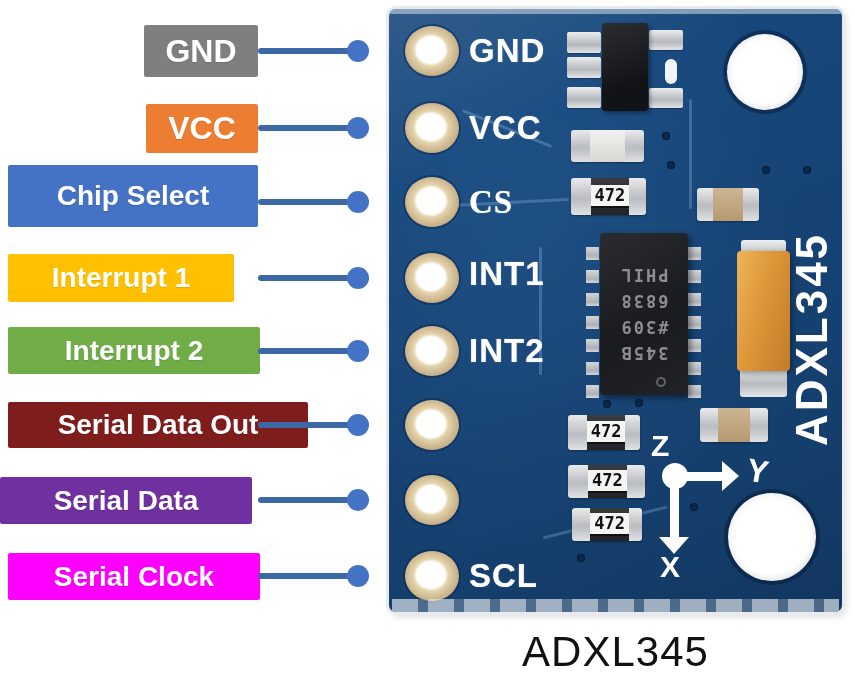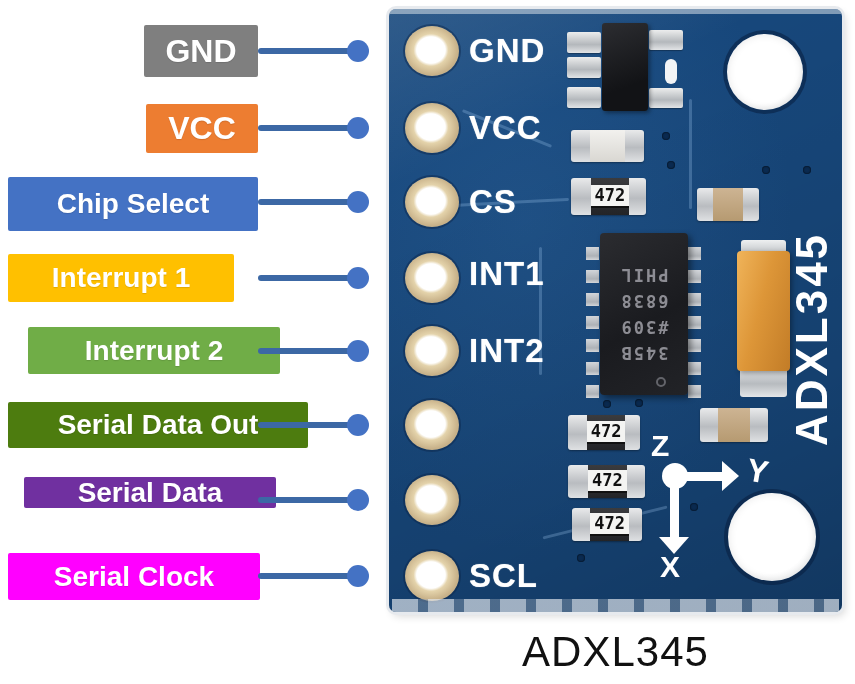--- a/index.html
+++ b/index.html
@@ -115,37 +115,37 @@
 <div class="stage">
 
   <div class="pin-box" style="left: 144px; top: 25px; width: 114px; height: 52px; font-size: 32px; background-color: rgb(127, 127, 127);">GND</div>
   <div class="pin-line" style="left: 258px; top: 48px; width: 100px; background-color: rgb(60, 104, 165);"></div>
   <div class="pin-dot" style="left: 347px; top: 40px; background-color: rgb(68, 114, 196);"></div>
 
   <div class="pin-box" style="left: 146px; top: 104px; width: 112px; height: 49px; font-size: 32px; background-color: rgb(237, 125, 49);">VCC</div>
   <div class="pin-line" style="left: 258px; top: 125px; width: 100px; background-color: rgb(60, 104, 165);"></div>
   <div class="pin-dot" style="left: 347px; top: 117px; background-color: rgb(68, 114, 196);"></div>
 
-  <div class="pin-box" style="left: 8px; top: 177px; width: 250px; height: 54px; background-color: rgb(68, 114, 196);">Chip Select</div>
+  <div class="pin-box" style="left: 8px; top: 165px; width: 250px; height: 62px; background-color: rgb(68, 114, 196);">Chip Select</div>
   <div class="pin-line" style="left: 258px; top: 199px; width: 100px; background-color: rgb(60, 104, 165);"></div>
   <div class="pin-dot" style="left: 347px; top: 191px; background-color: rgb(68, 114, 196);"></div>
 
   <div class="pin-box" style="left: 8px; top: 254px; width: 226px; height: 48px; background-color: rgb(255, 192, 0);">Interrupt 1</div>
   <div class="pin-line" style="left: 258px; top: 275px; width: 100px; background-color: rgb(60, 104, 165);"></div>
   <div class="pin-dot" style="left: 347px; top: 267px; background-color: rgb(68, 114, 196);"></div>
 
-  <div class="pin-box" style="left: 8px; top: 327px; width: 252px; height: 47px; background-color: rgb(112, 173, 71); margin-left: 20px;">Interrupt 2</div>
+  <div class="pin-box" style="left: 8px; top: 327px; width: 252px; height: 47px; background-color: rgb(112, 173, 71);">Interrupt 2</div>
   <div class="pin-line" style="left: 258px; top: 348px; width: 100px; background-color: rgb(60, 104, 165);"></div>
   <div class="pin-dot" style="left: 347px; top: 340px; background-color: rgb(68, 114, 196);"></div>
 
-  <div class="pin-box" style="left: 8px; top: 402px; width: 300px; height: 46px; background-color: #4d7c0f;">Serial Data Out</div>
+  <div class="pin-box" style="left: 8px; top: 402px; width: 300px; height: 46px; background-color: #7f1d1d;">Serial Data Out</div>
   <div class="pin-line" style="left: 258px; top: 422px; width: 100px; background-color: rgb(60, 104, 165);"></div>
   <div class="pin-dot" style="left: 347px; top: 414px; background-color: rgb(68, 114, 196);"></div>
 
-  <div class="pin-box" style="left: 24px; top: 477px; width: 252px; height: 31px; background-color: rgb(112, 48, 160);">Serial Data</div>
+  <div class="pin-box" style="left: 0; top: 477px; width: 252px; height: 47px; background-color: rgb(112, 48, 160);">Serial Data</div>
   <div class="pin-line" style="left: 258px; top: 497px; width: 100px; background-color: rgb(60, 104, 165);"></div>
   <div class="pin-dot" style="left: 347px; top: 489px; background-color: rgb(68, 114, 196);"></div>
 
   <div class="pin-box" style="left: 8px; top: 553px; width: 252px; height: 47px; background-color: rgb(255, 0, 255);">Serial Clock</div>
   <div class="pin-line" style="left: 258px; top: 573px; width: 100px; background-color: rgb(60, 104, 165);"></div>
   <div class="pin-dot" style="left: 347px; top: 565px; background-color: rgb(68, 114, 196);"></div>
 
   <div class="board" style="background-color: rgb(23, 71, 123);">
 
     <div class="edge-top"></div>
@@ -172,21 +172,21 @@
     <div class="hole" style="left:16px; top:94px;"></div>
     <div class="hole" style="left:16px; top:168px;"></div>
     <div class="hole" style="left:16px; top:244px;"></div>
     <div class="hole" style="left:16px; top:317px;"></div>
     <div class="hole" style="left:16px; top:391px;"></div>
     <div class="hole" style="left:16px; top:466px;"></div>
     <div class="hole" style="left:16px; top:542px;"></div>
 
     <div class="silk" style="left:80px; top:24px;">GND</div>
     <div class="silk" style="left:80px; top:101px;">VCC</div>
-    <div class="silk" style="left:80px; top:175px;">CS</div>
+    <div class="silk" style="left:80px; top:175px;font-family:Liberation Serif, serif;">CS</div>
     <div class="silk" style="left:80px; top:247px;">INT1</div>
     <div class="silk" style="left:80px; top:324px;">INT2</div>
     <div class="silk" style="left:80px; top:549px;">SCL</div>
 
     <div class="regpad" style="left:178px; top:23px; width:34px; height:21px;"></div>
     <div class="regpad" style="left:178px; top:48px; width:34px; height:21px;"></div>
     <div class="regpad" style="left:178px; top:78px; width:34px; height:21px;"></div>
     <div class="regpad" style="left:260px; top:21px; width:34px; height:20px;"></div>
     <div class="regpad" style="left:260px; top:79px; width:34px; height:20px;"></div>
     <div class="regbody" style="left:213px; top:14px; width:46px; height:88px;"></div>

